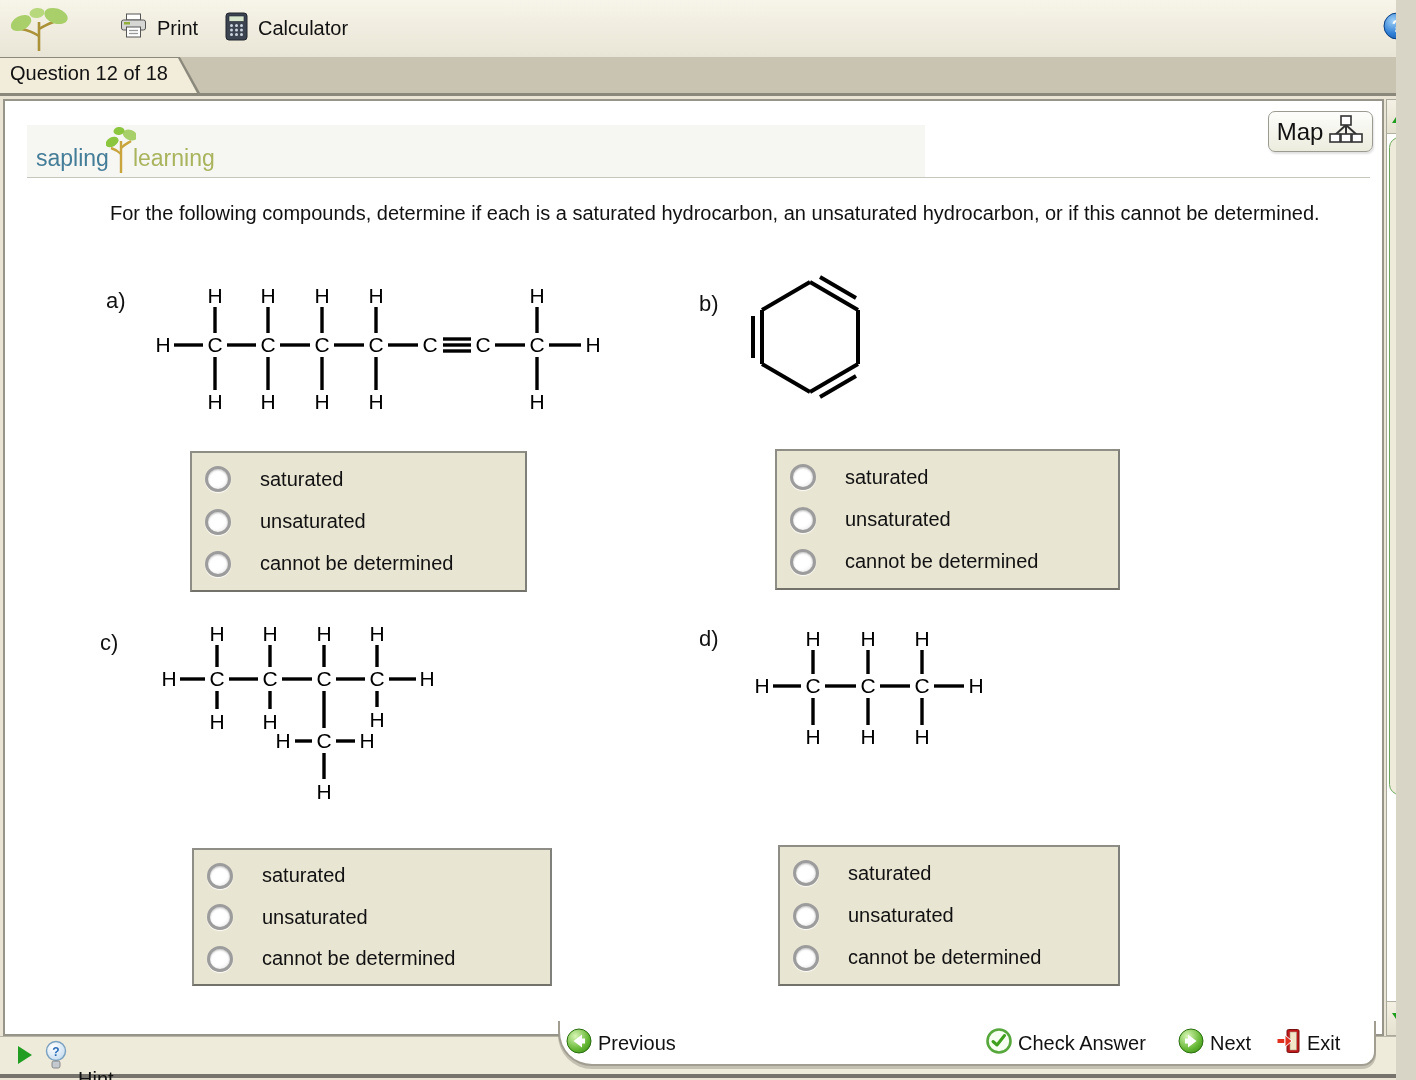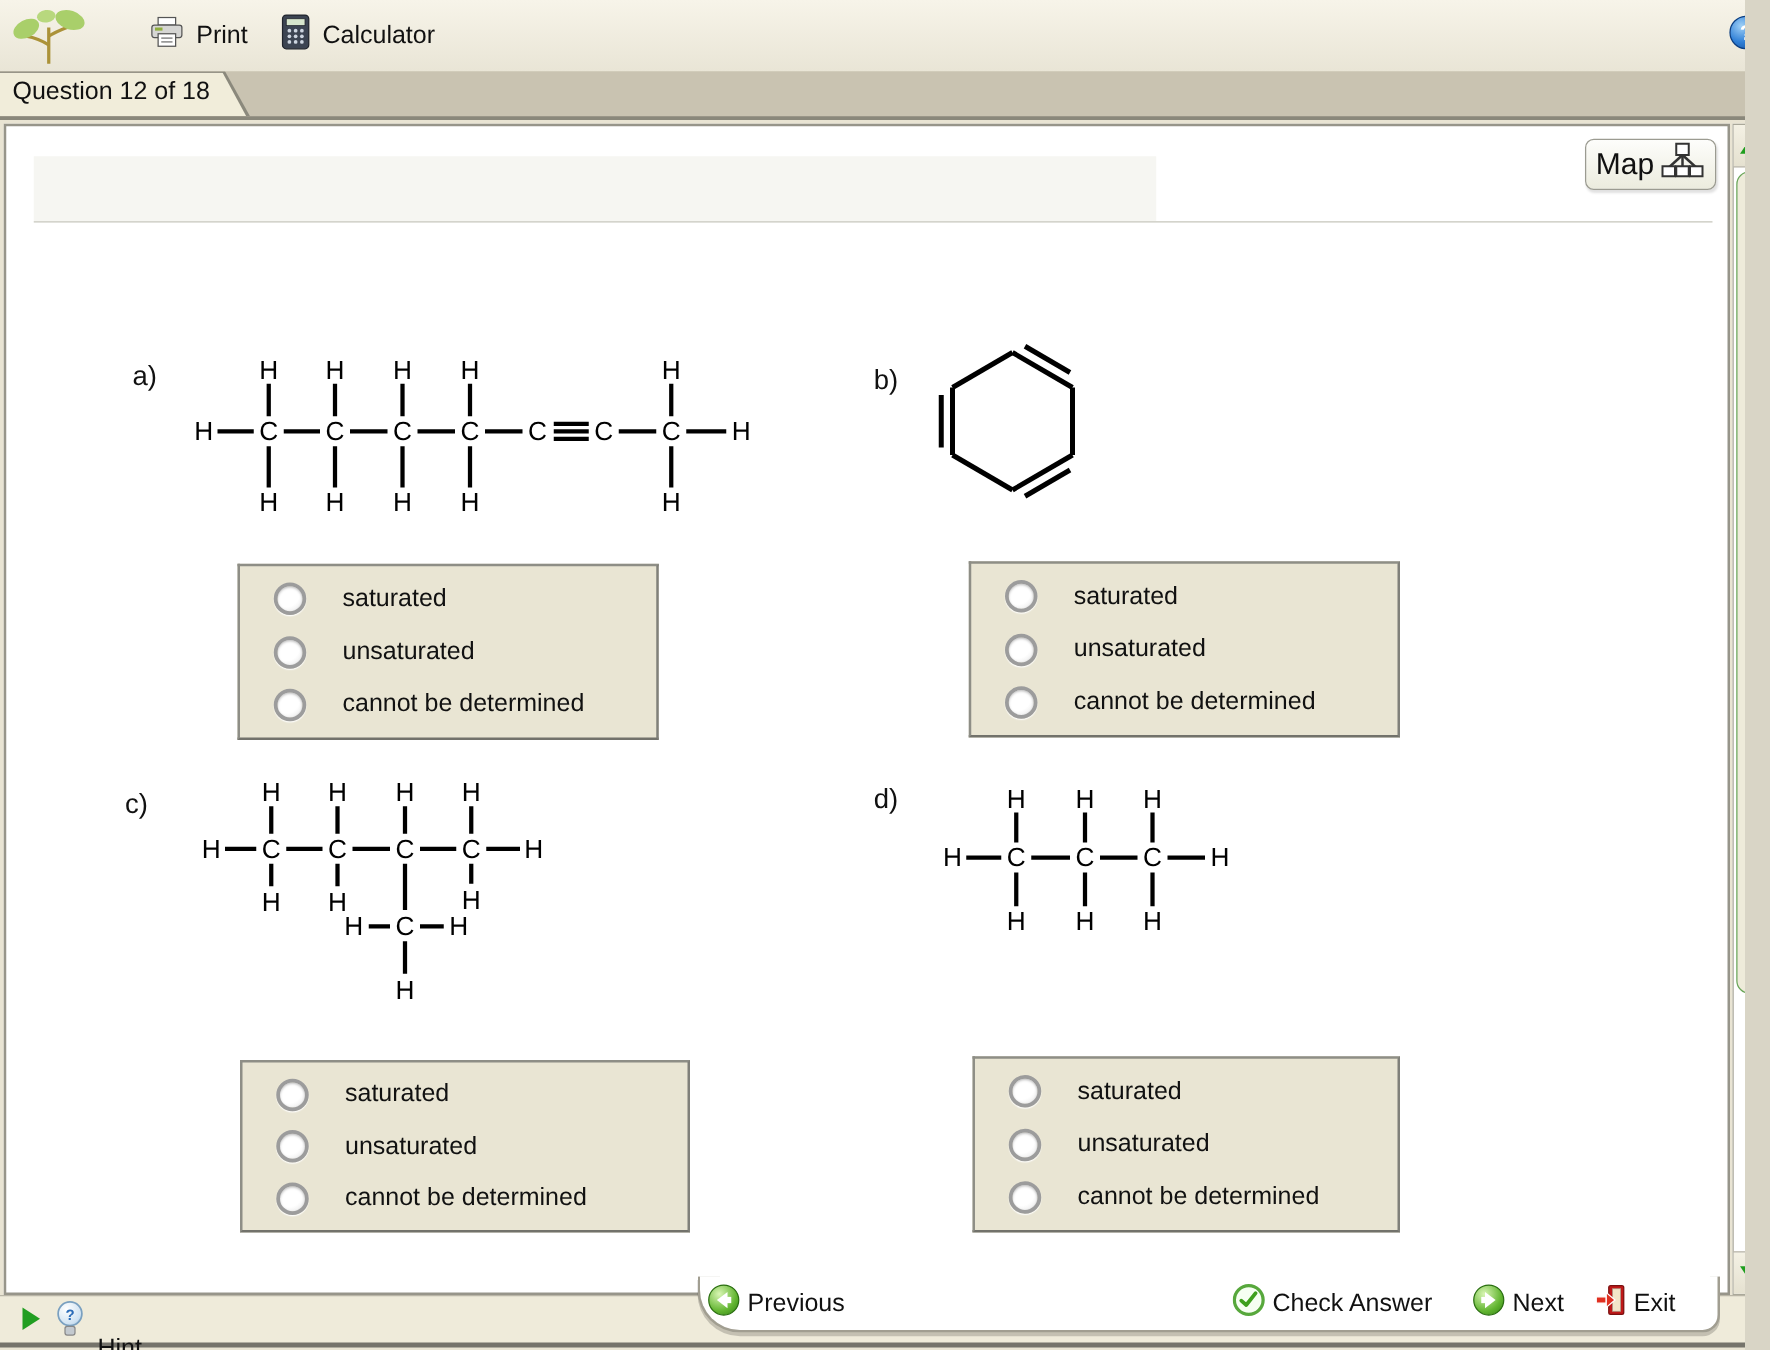--- a/index.html
+++ b/index.html
@@ -37,21 +37,21 @@
 
   .question-text { position:absolute; left:110px; top:201px; width:1228px; z-index:2;
                    font-size:20px; line-height:25px; color:#111; }
   .part-label { position:absolute; z-index:2; font-size:22px; color:#111; }
   svg.molecule { position:absolute; z-index:2; }
 
   
   .radio-panel { position:absolute; z-index:2; background:#e9e5d3; box-sizing:border-box;
                  border:2px solid #8e8e86; border-bottom-color:#72726b; border-right-color:#80807a;
                  display:flex; flex-direction:column; justify-content:space-evenly; padding:4px 0; }
-  .radio-row { display:flex; align-items:center; padding-left:27px; height:40px; }
+  .radio-row { display:flex; align-items:center; padding-left:13px; height:40px; }
   .radio { width:20px; height:20px; border-radius:50%; flex:0 0 auto;
            background:radial-gradient(circle at 35% 30%, #ffffff 55%, #e3e3e3);
            border:3px solid #9c9c9c; margin-right:29px;
            box-shadow:inset 0 1px 2px rgba(0,0,0,0.25), 0 1px 1px rgba(255,255,255,0.9); }
   .radio-label { font-size:20px; color:#111; }
 
   
   .scrollbar { position:absolute; left:1386px; top:99px; width:27px; height:937px; background:#ffffff;
                border:1px solid #aaa89a; box-sizing:border-box; z-index:4; }
   .sb-btn { position:absolute; left:0; width:25px; height:33px; background:linear-gradient(#f4f1e4,#e5e1d0);
@@ -156,38 +156,55 @@
 
   <div class="tabstrip"></div>
   <div class="tab-outer"></div>
   <div class="tab-inner"></div>
   <div class="tab-label">Question 12 of 18</div>
 
   <div class="panel"></div>
   <div class="logo-strip"></div>
   <div class="logo-rule"></div>
 
+  <div class="brand">
+    <span class="w1">sapling</span>
+    <span style="margin:0 -3px;">
+      <svg width="30" height="50" viewBox="0 0 30 50">
+        <g stroke="#c9a53d" stroke-width="2.4" fill="none">
+          <path d="M15 49 C15 36 15 26 15 17"></path>
+          <path d="M15 30 C11 26 8 25 5 24"></path>
+          <path d="M15 24 C19 20 22 19 25 17"></path>
+        </g>
+        <ellipse cx="6" cy="18" rx="7" ry="4.6" fill="#8cc63e" transform="rotate(-30 6 18)"></ellipse>
+        <ellipse cx="24" cy="11" rx="7.5" ry="5" fill="#a8d06a" transform="rotate(22 24 11)"></ellipse>
+        <ellipse cx="13" cy="7" rx="5.5" ry="4" fill="#8cc63e" transform="rotate(-8 13 7)"></ellipse>
+      </svg>
+    </span>
+    <span class="w2">learning</span>
+  </div>
 
   <div class="map-btn">
     <span>Map</span>
     <span>
       <svg width="36" height="30" viewBox="0 0 36 30">
         <g stroke="#333" stroke-width="2" fill="none">
           <line x1="18" y1="11" x2="7" y2="21"></line>
           <line x1="18" y1="11" x2="18" y2="21"></line>
           <line x1="18" y1="11" x2="29" y2="21"></line>
         </g>
         <rect x="13" y="2" width="10" height="9" fill="#fff" stroke="#333" stroke-width="1.6"></rect>
         <rect x="2" y="20" width="10" height="8" fill="#fff" stroke="#333" stroke-width="1.6"></rect>
         <rect x="13" y="20" width="10" height="8" fill="#fff" stroke="#333" stroke-width="1.6"></rect>
         <rect x="24" y="20" width="10" height="8" fill="#fff" stroke="#333" stroke-width="1.6"></rect>
       </svg>
     </span>
   </div>
 
+  <div class="question-text">For the following compounds, determine if each is a saturated hydrocarbon, an unsaturated hydrocarbon, or if this cannot be determined.</div>
 
   <div class="part-label" style="left:106px;top:288px;">a)</div>
   <div class="part-label" style="left:699px;top:291px;">b)</div>
   <div class="part-label" style="left:100px;top:630px;">c)</div>
   <div class="part-label" style="left:699px;top:626px;">d)</div>
 
   <svg class="molecule" style="left:150px;top:280px;" width="470" height="140" viewBox="150 280 470 140">
       <line x1="174" y1="345" x2="203" y2="345" stroke="#000" stroke-width="3.4"></line>
       <line x1="227" y1="345" x2="256" y2="345" stroke="#000" stroke-width="3.4"></line>
       <line x1="280" y1="345" x2="310" y2="345" stroke="#000" stroke-width="3.4"></line>

